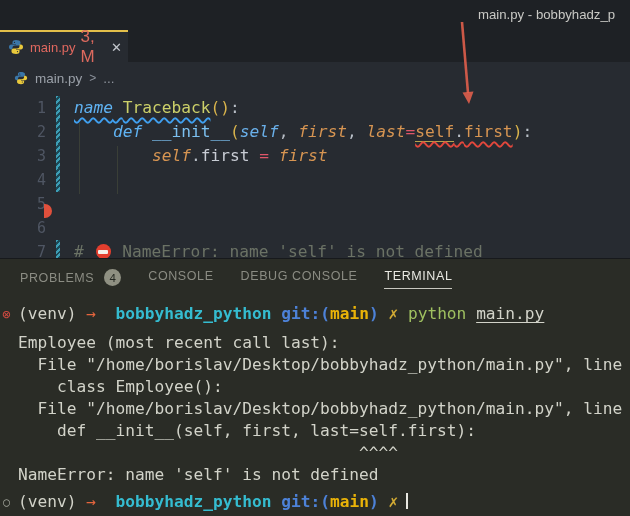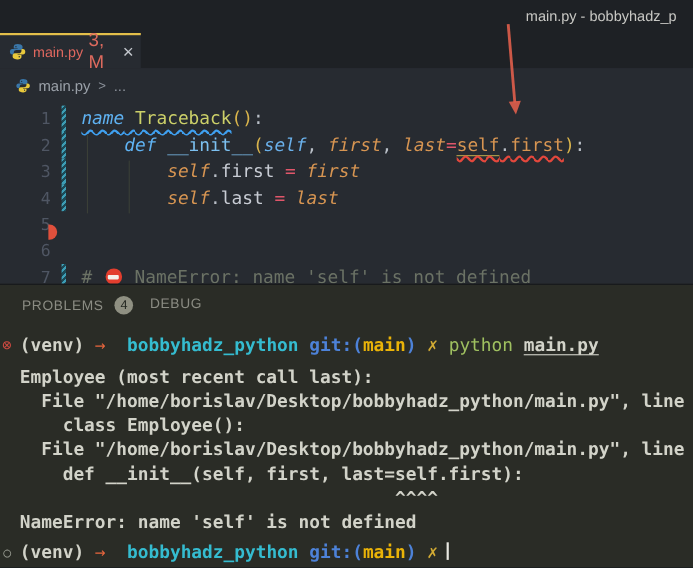--- a/index.html
+++ b/index.html
@@ -56,34 +56,34 @@
             text-decoration-color:#e3473c;text-decoration-thickness:1.5px;text-underline-offset:4px;}
   .tk-link{border-bottom:1px solid #b5a14b;}
   .tk-noentry{display:inline-block;width:15px;height:15px;background:#e33e2e;border-radius:50%;
               vertical-align:-2px;position:relative;margin:0 2px;}
   .tk-noentry::after{content:"";position:absolute;left:2.5px;top:6px;width:10px;height:3.5px;
                      background:#f5f0ea;border-radius:1px;}
 
   
   .panel{position:absolute;top:258px;left:0;right:0;bottom:0;background:#2a2c26;
          border-top:1px solid #17191c;}
-  .panel-tabs{display:flex;align-items:flex-start;gap:15px;padding:10px 0 0 20px;height:26px;text-align:right;}
+  .panel-tabs{display:flex;align-items:flex-start;gap:27px;padding:10px 0 0 20px;height:26px;text-align:right;}
   .panel-tab{display:flex;align-items:center;color:#8b8c83;font-size:12.5px;letter-spacing:.6px;
              padding-bottom:5px;border-bottom:1px solid transparent;cursor:pointer;}
   .panel-tab.active{color:#e9e9e2;border-bottom-color:#c8c8c0;}
   .panel-badge{width:17px;height:17px;border-radius:50%;background:#8f9082;color:#252822;
                font-size:11.5px;display:inline-flex;align-items:center;justify-content:center;
                margin-left:10px;letter-spacing:0;}
 
   .terminal{padding:8px 0 0 18px;font-family:"DejaVu Sans Mono",monospace;cursor:text;}
   .tline{position:relative;height:22px;line-height:22px;white-space:pre;font-size:16.2px;
          color:#d2d3c9;}
   .tline:nth-child(2){margin-top:7px;}
   .tline:nth-child(9){margin-top:5px;}
-  .terminal .tk-plain{color:#d2d3c9;font-weight:bold;}
+  .terminal .tk-plain{color:#d2d3c9;}
   .tk-cyanb{color:#35bcd0;font-weight:bold;}
   .tk-blueb{color:#4d82d8;font-weight:bold;}
   .tk-pinkb{color:#eab308;font-weight:bold;}
   .tk-yellow{color:#d2ab34;}
   .tk-green{color:#9fc060;}
   .tk-arrow{color:#e5653d;}
   .tk-underl{text-decoration:underline;text-underline-offset:3px;}
   .tk-errdeco{position:absolute;left:-16px;top:1px;color:#cf4a41;font-size:14px;line-height:20px;}
   .tk-okdeco{position:absolute;left:-15px;top:1px;color:#9a9d93;font-size:12px;line-height:20px;}
   .tk-cursor{display:inline-block;width:2px;height:16px;background:#e8e8e1;margin-left:8px;
@@ -136,21 +136,20 @@
           <span class="code-content"><span class="tk-plain">    </span><span class="tk-kw">def</span><span class="tk-plain"> </span><span class="tk-fn">__init__</span><span class="tk-paren">(</span><span class="tk-selfp">self</span><span class="tk-punct">,</span><span class="tk-plain"> </span><span class="tk-param">first</span><span class="tk-punct">,</span><span class="tk-plain"> </span><span class="tk-param">last</span><span class="tk-op">=</span><span class="tk-orange tk-sqred tk-link">self</span><span class="tk-punct tk-sqred">.</span><span class="tk-orange tk-sqred">first</span><span class="tk-paren">)</span><span class="tk-punct">:</span></span>
         </div>
         <div class="code-line">
           <span class="gutter-num">3</span>
           <span class="modbar"></span>
           <span class="code-content"><span class="tk-plain">        </span><span class="tk-param">self</span><span class="tk-punct">.</span><span class="tk-plain">first</span><span class="tk-plain"> </span><span class="tk-op">=</span><span class="tk-plain"> </span><span class="tk-param">first</span></span>
         </div>
         <div class="code-line">
           <span class="gutter-num">4</span>
           <span class="modbar"></span>
-          <span class="code-content"><span class="tk-plain">        </span><span class="tk-param">self</span><span class="tk-punct">.</span><span class="tk-plain">last</span><span class="tk-plain"> </span><span class="tk-op">=</span><span class="tk-plain"> </span><span class="tk-param">last</span></span>
         </div>
         <div class="code-line">
           <span class="gutter-num">5</span>
           <span class="code-content"></span>
         </div>
         <div class="code-line">
           <span class="gutter-num">6</span>
           <span class="code-content"></span>
         </div>
         <div class="code-line">
@@ -164,21 +163,27 @@
     <div class="error-flag"></div>
   </div>
 
   <div class="panel">
     <div class="panel-tabs" id="panel-tabs">
         <div class="panel-tab">
           <span>PROBLEMS</span>
           <span class="panel-badge">4</span>
         </div>
         <div class="panel-tab">
-          <span>DEBUG</span>
+          <span>CONSOLE</span>
+        </div>
+        <div class="panel-tab">
+          <span>DEBUG CONSOLE</span>
+        </div>
+        <div class="panel-tab active">
+          <span>TERMINAL</span>
         </div>
       </div>
     <div class="terminal" id="terminal">
         <div class="tline prompt"><span class="tk-errdeco">⊗</span><span class="tk-plain">(venv) </span><span class="tk-arrow">→</span><span class="tk-plain">  </span><span class="tk-cyanb">bobbyhadz_python</span><span class="tk-plain"> </span><span class="tk-blueb">git:(</span><span class="tk-pinkb">main</span><span class="tk-blueb">)</span><span class="tk-plain"> </span><span class="tk-yellow">✗</span><span class="tk-plain"> </span><span class="tk-green">python</span><span class="tk-plain"> </span><span class="tk-plain tk-underl">main.py</span></div>
         <div class="tline"><span class="tk-plain">Employee (most recent call last):</span></div>
         <div class="tline"><span class="tk-plain">  File "/home/borislav/Desktop/bobbyhadz_python/main.py", line</span></div>
         <div class="tline"><span class="tk-plain">    class Employee():</span></div>
         <div class="tline"><span class="tk-plain">  File "/home/borislav/Desktop/bobbyhadz_python/main.py", line</span></div>
         <div class="tline"><span class="tk-plain">    def __init__(self, first, last=self.first):</span></div>
         <div class="tline"><span class="tk-plain">                                   ^^^^</span></div>

